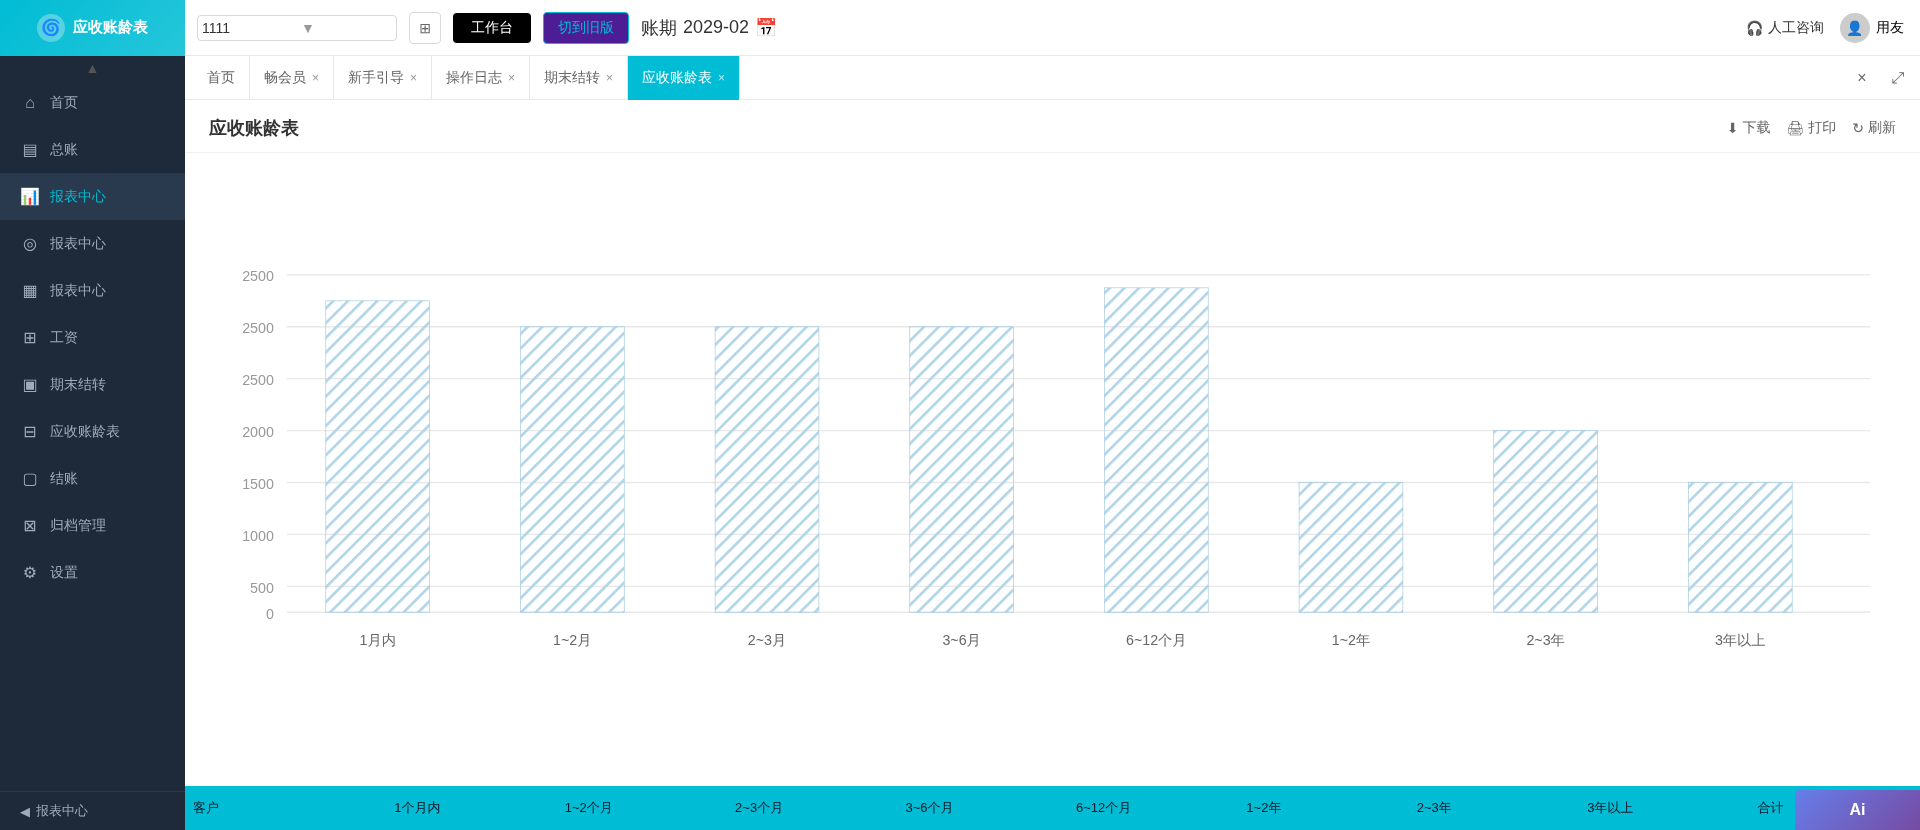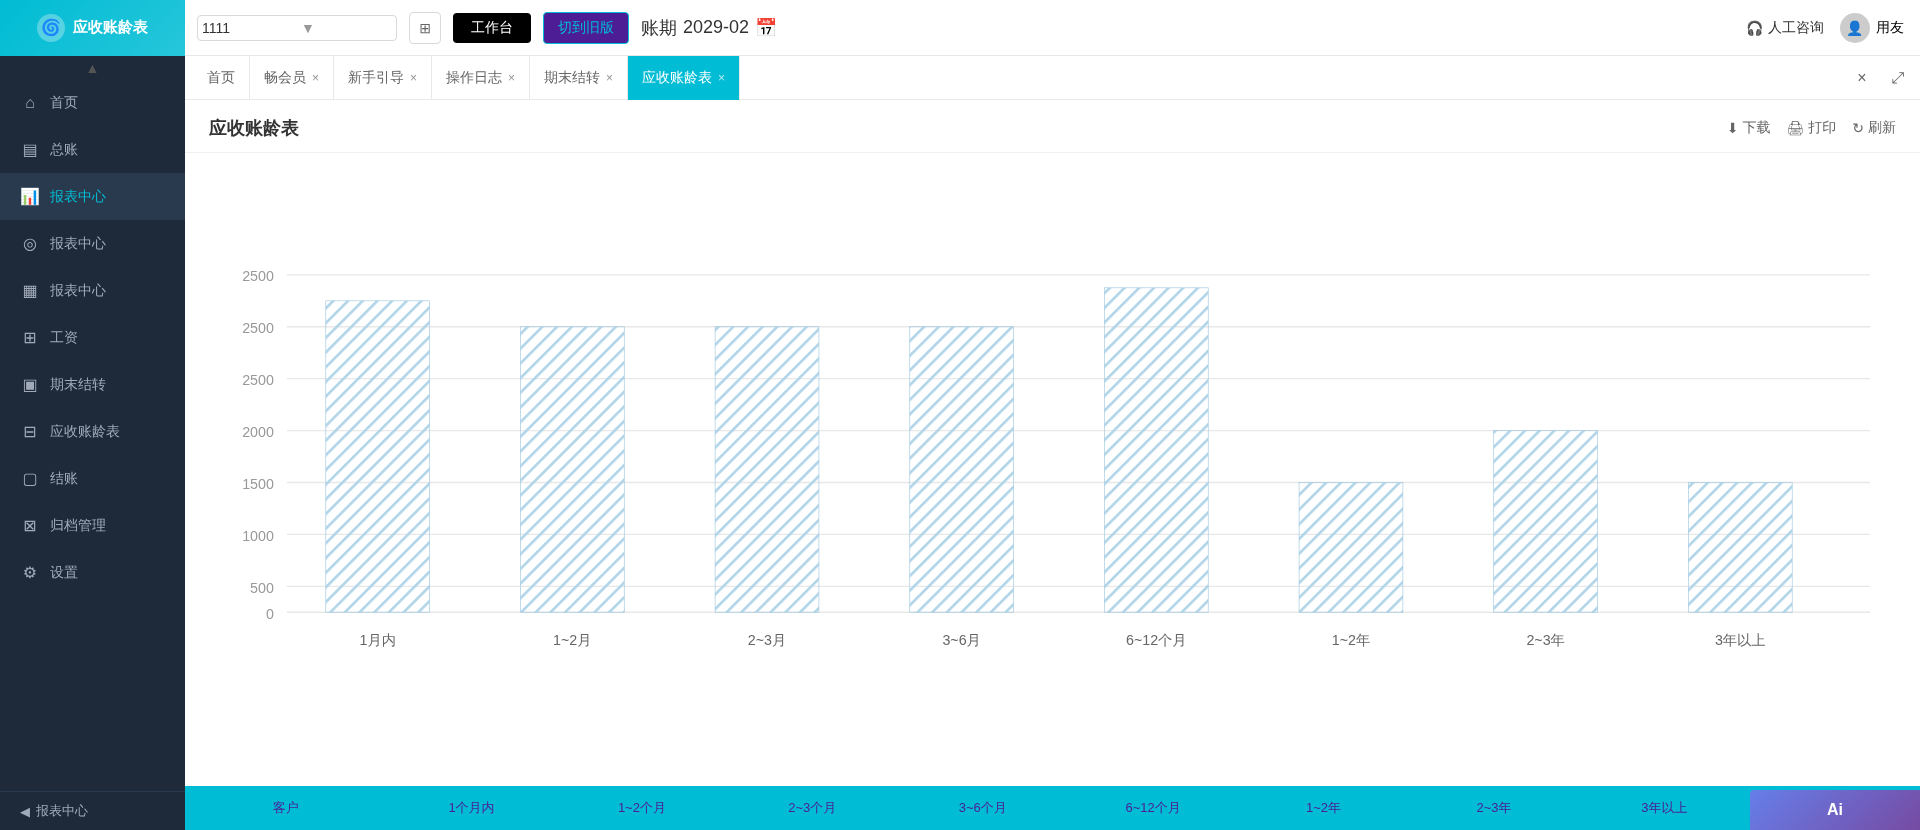--- a/index.html
+++ b/index.html
@@ -274,36 +274,36 @@
     
     .table-header {
       height: 44px;
       background: #00bcd4;
       display: flex;
       align-items: center;
       flex-shrink: 0;
     }
     .table-header-cell {
       flex: 1;
-      text-align: center;
-      color: #4c1d95;
+      text-align: left;
+      color: #0f172a;
       font-size: 13px;
       font-weight: 500;
       padding: 0 8px;
     }
     .table-header-cell:first-child {
       flex: 1.2;
     }
 
     
     .ai-badge {
       position: fixed;
       bottom: 0;
       right: 0;
-      width: 170px;
+      width: 125px;
       height: 40px;
       background: linear-gradient(135deg, #667eea, #764ba2);
       display: flex;
       align-items: center;
       justify-content: center;
       color: white;
       font-size: 16px;
       font-weight: bold;
       cursor: pointer;
       border-radius: 4px 0 0 0;

